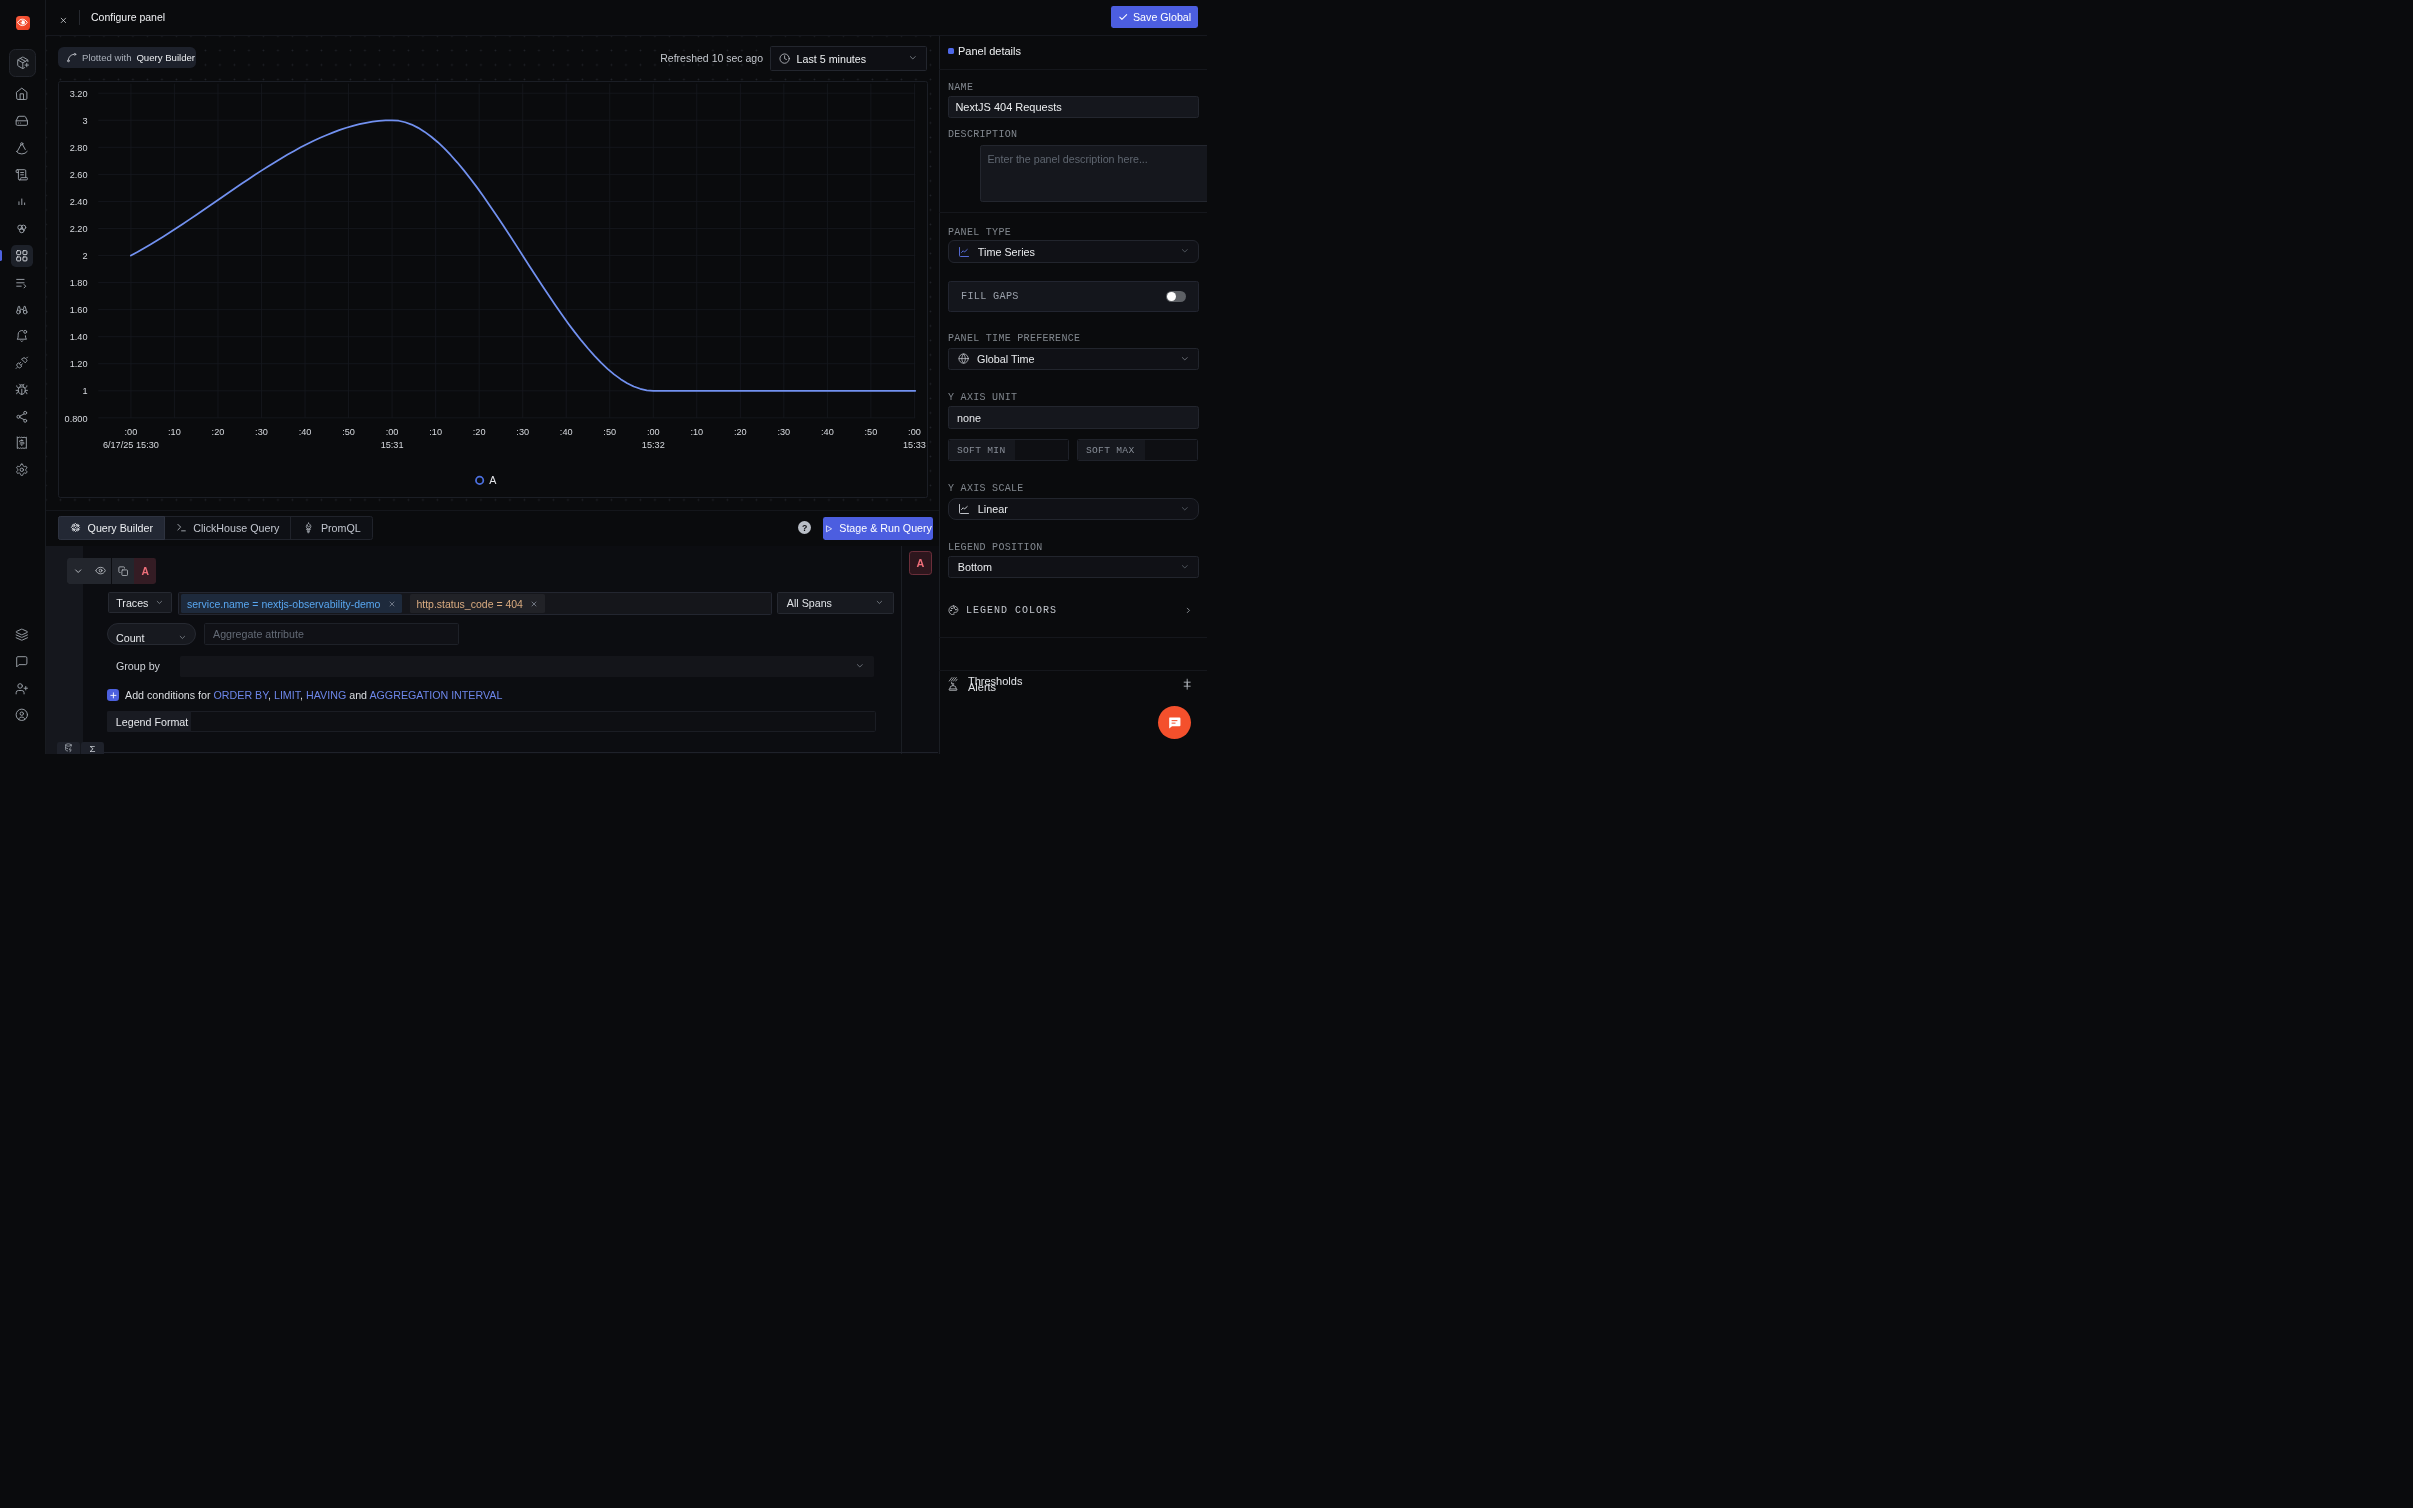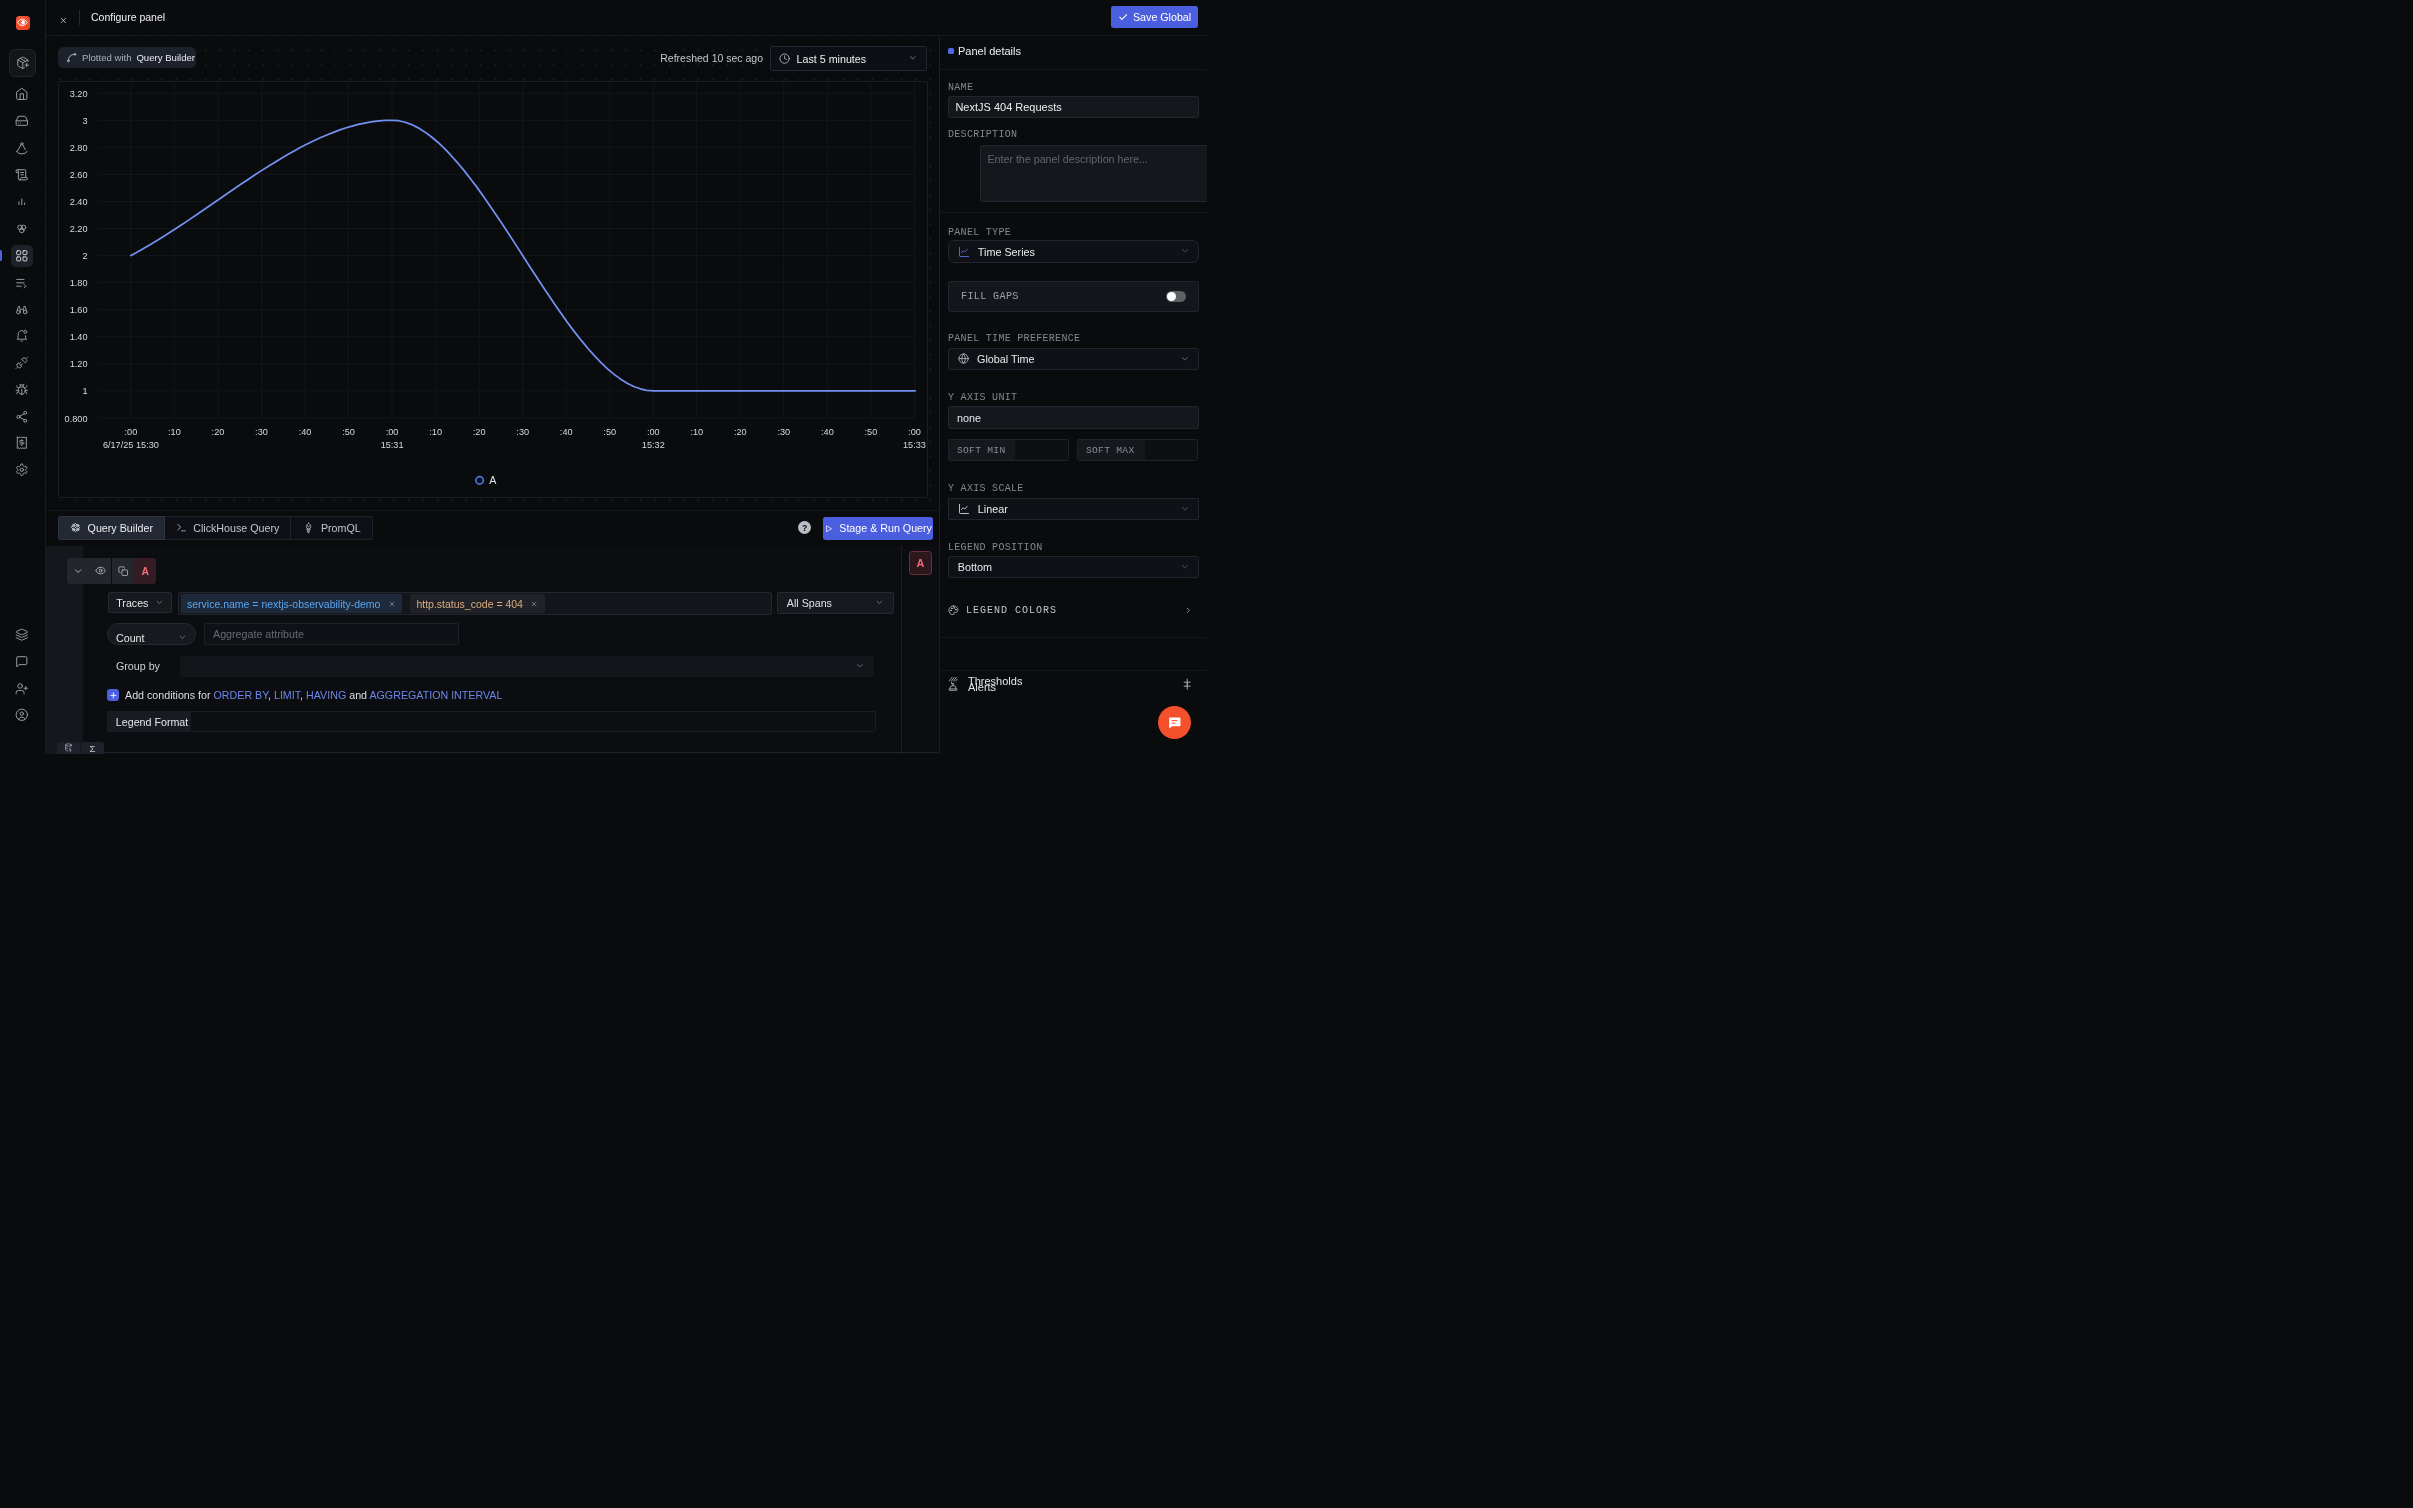--- a/index.html
+++ b/index.html
@@ -427,21 +427,21 @@
     </div>
     <div style="flex:1;background:#0e0f13;border-radius:0 1.6px 1.6px 0"></div>
   </div>
 <div style="position:absolute;left:1077px;top:439px;width:121px;height:22px;border:0.8px solid #1f222a;border-radius:1.6px;display:flex;overflow:hidden;">
     <div style="width:67px;height:100%;background:#16181e;display:flex;align-items:center;padding-left:8px;border-radius:1.6px 0 0 1.6px">
       <span class="lbl" style="font-size:9.6px;color:#878d97">SOFT MAX</span>
     </div>
     <div style="flex:1;background:#0e0f13;border-radius:0 1.6px 1.6px 0"></div>
   </div>
 <div style="position:absolute;left:948px;top:479px;width:160px;height:12px;"><span class="lbl">Y AXIS SCALE</span></div>
-<div style="position:absolute;left:948px;top:498px;width:251px;height:22px;background:#101116;border:0.8px solid #22252d;border-radius:1px;display:flex;align-items:center;padding:0 8.8px;gap:8px;">
+<div style="position:absolute;left:948px;top:498px;width:251px;height:22px;background:#101116;border:0.8px solid #22252d;border-radius:8px;display:flex;align-items:center;padding:0 8.8px;gap:8px;">
     <svg width="12" height="12" viewBox="0 0 24 24" fill="none" stroke="#d4d7dc" stroke-width="1.8" stroke-linecap="round" stroke-linejoin="round">
       <path d="M3 3v16a2 2 0 0 0 2 2h16"></path>
       <path d="m7 13 3.5-3.5 2.5 2.5L18.5 7"></path>
     </svg>
     <span style="font-size:10.8px;color:#e9ebee">Linear</span>
     <span style="margin-left:auto"><svg width="9.6" height="9.6" viewBox="0 0 24 24" fill="none" stroke="#697079" stroke-width="1.8" stroke-linecap="round" stroke-linejoin="round">
         <path d="m6 9 6 6 6-6"></path>
       </svg></span>
   </div>
 <div style="position:absolute;left:948px;top:538px;width:160px;height:12px;"><span class="lbl">LEGEND POSITION</span></div>

